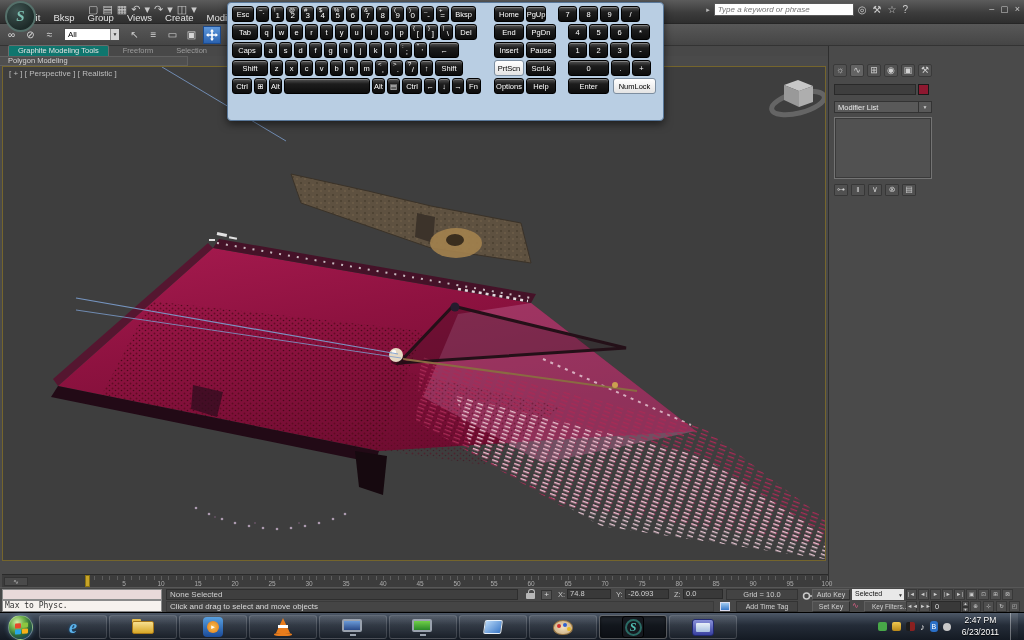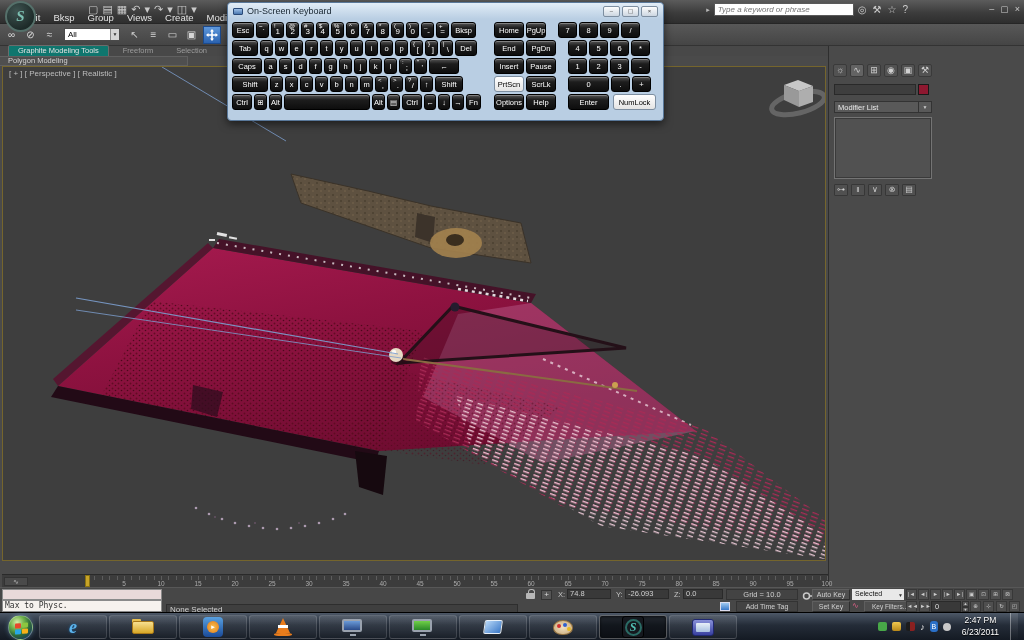--- a/index.html
+++ b/index.html
@@ -101,21 +101,21 @@
   .tmarker { position:absolute; top:0; width:5px; height:12px; background:#c8a428; border:1px solid #8a7212; }
 
   
   .statusbar { position:absolute; left:0; top:587px; width:1024px; height:25px; background:#474747;
     border-top:1px solid #575757; font-size:8px; color:#d0d0d0; }
   .listener-pink { position:absolute; left:2px; top:1px; width:160px; height:11px; background:#e9d9d9;
     border:1px solid #8a8a8a; }
   .listener-white { position:absolute; left:2px; top:12px; width:160px; height:12px; background:#f6f2ee;
     border:1px solid #8a8a8a; color:#333; font-family:"DejaVu Sans Mono",monospace; font-size:8px;
     line-height:10px; padding-left:2px; }
-  .sel-field { position:absolute; left:166px; top:16px; width:352px; height:11px; background:#3f3f3f;
+  .sel-field { position:absolute; left:166px; top:1px; width:352px; height:11px; background:#3f3f3f;
     border:1px solid #2e2e2e; line-height:9px; padding-left:3px; }
   .prompt-field { position:absolute; left:166px; top:13px; width:548px; height:11px; background:#454545;
     border:1px solid #3a3a3a; line-height:9px; padding-left:3px; color:#dadada; }
   .lockico { position:absolute; left:526px; top:5px; width:9px; height:6px; background:#b8b8b8; border-radius:1px; }
   .lockico::before { content:''; position:absolute; left:1.5px; top:-4px; width:5px; height:4px;
     border:1px solid #b8b8b8; border-bottom:none; border-radius:3px 3px 0 0; }
   .absico { position:absolute; left:541px; top:2px; width:11px; height:10px; background:#555;
     border:1px solid #333; color:#ddd; font-size:8px; line-height:8px; text-align:center; }
   .colabel { position:absolute; top:2px; font-size:7.5px; color:#c4c4c4; }
   .cofield { position:absolute; top:1px; height:10px; background:#393939; border:1px solid #2a2a2a;
@@ -461,20 +461,21 @@
         <span class="rlabel" style="left: 741px;">95</span>
         <span class="rlabel" style="left: 778px;">100</span>
         <div class="tmarker" style="left: 43px;"></div>
       </div>
   </div>
 
   <div class="statusbar">
     <div class="listener-pink"></div>
     <div class="listener-white">Max to Physc.</div>
     <div class="sel-field">None Selected</div>
+    <div class="prompt-field">Click and drag to select and move objects</div>
     <div class="lockico"></div>
     <div class="absico">+</div>
     <span class="colabel" style="left:558px">X:</span>
     <div class="cofield" style="left:567px;width:44px">74.8</div>
     <span class="colabel" style="left:616px">Y:</span>
     <div class="cofield" style="left:625px;width:44px">-26.093</div>
     <span class="colabel" style="left:674px">Z:</span>
     <div class="cofield" style="left:683px;width:40px">0.0</div>
     <div class="gridbox">Grid = 10.0</div>
     <svg class="keysvg" width="18" height="10">
@@ -514,29 +515,20 @@
       <span class="tgroup">
           <span class="tpbtn">⊕</span>
           <span class="tpbtn">⊹</span>
           <span class="tpbtn">↻</span>
           <span class="tpbtn">◰</span>
         </span>
     </div>
   </div>
 
   <div class="osk">
-    <div class="osk-title">
-      <div class="osk-ico"></div>
-      <span>On-Screen Keyboard</span>
-      <div class="osk-btns">
-          <span class="aerobtn">–</span>
-          <span class="aerobtn">▢</span>
-          <span class="aerobtn">×</span>
-        </div>
-    </div>
     <div class="osk-keys">
         <div class="okrow">
           <div class="okey" style="width: 22px;">Esc</div>
           <div class="okey" style="width: 13px;">
             <span class="ksub">~</span>
             <span class="kmain">`</span>
           </div>
           <div class="okey" style="width: 13px;">
             <span class="ksub">!</span>
             <span class="kmain">1</span>

